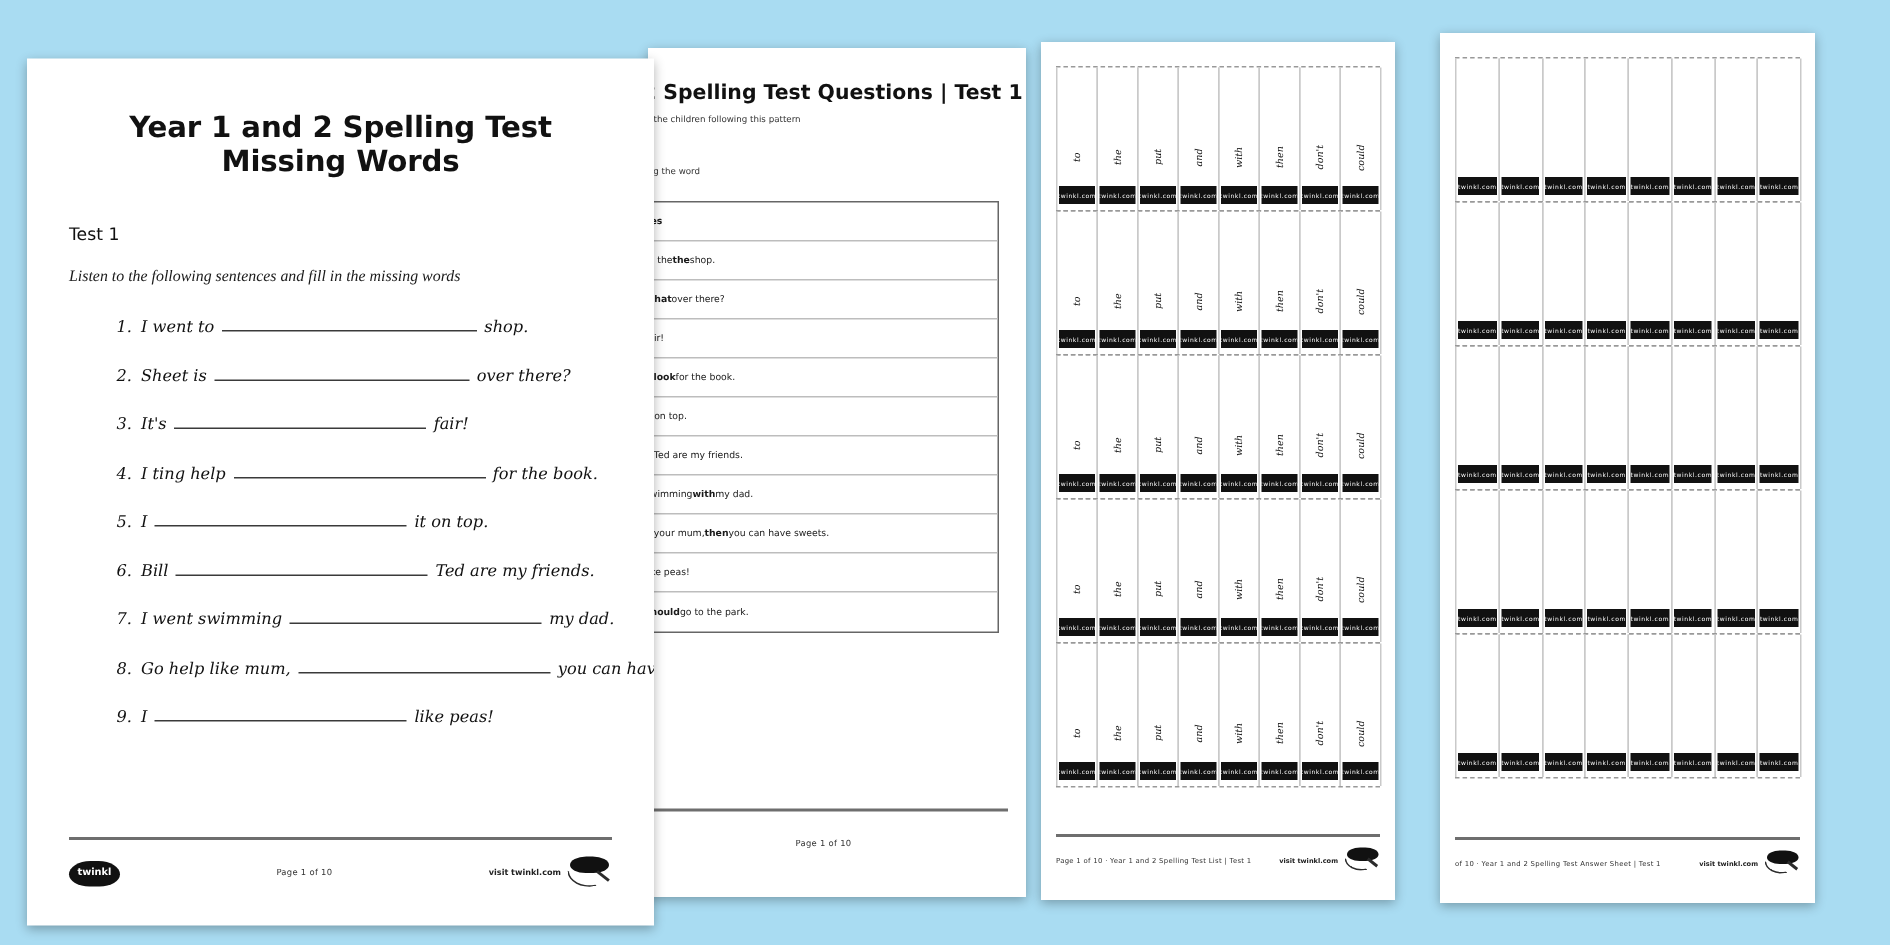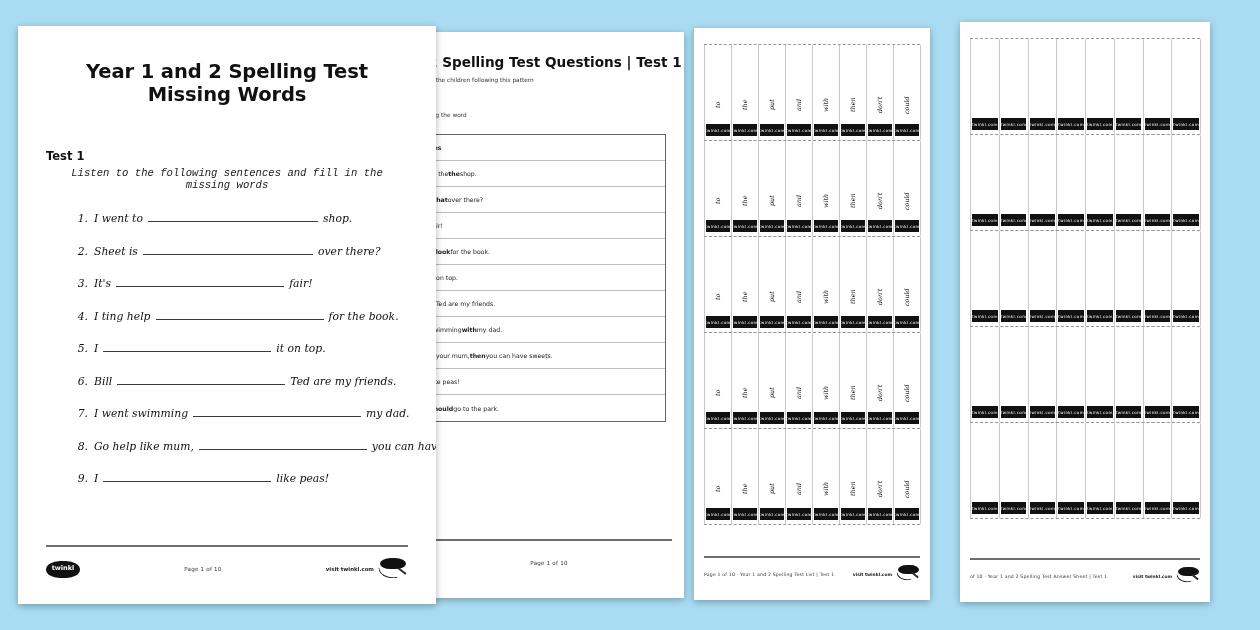--- a/index.html
+++ b/index.html
@@ -12,45 +12,44 @@
   #stage { position: relative; width: 1260px; height: 630px; }
 
   .sheet {
     position: absolute;
     background: #ffffff;
     box-shadow: 0 2px 7px rgba(0,0,0,0.30);
     overflow: hidden;
   }
 
   
-  #page1 { left: 18px; top: 26px; width: 418px; height: 578px; z-index: 40; }
+  #page1 { left: 18px; top: 39px; width: 418px; height: 578px; z-index: 40; }
   .p1-inner { padding: 26px 28px 0 28px; height: 100%; position: relative; }
   .p1-title {
     font-family: "DejaVu Sans", sans-serif;
     font-weight: bold;
     font-size: 19.5px;
     letter-spacing: -0.1px;
     color: #111;
     text-align: center;
     margin-top: 8px;
   }
   .p1-testlabel {
     font-family: "DejaVu Sans", sans-serif;
-    font-weight: bold;
+    font-weight: normal;
     font-size: 11.5px;
     color: #111;
-    margin-top: 43px;
+    margin-top: 30px;
   }
   .p1-instr {
-    font-family: Liberation Mono, monospace;
+    font-family: Liberation Serif, serif;
     font-style: italic;
     font-size: 10.6px;
     color: #1a1a1a;
-    margin-top: 4px;
-    text-align: center;
+    margin-top: 16px;
   }
   .p1-list { margin-top: 20px; list-style: none; }
   .p1-item {
     display: flex;
     align-items: baseline;
     font-family: "DejaVu Serif", serif;
     font-style: italic;
     font-size: 10.8px;
     color: #111;
     margin-bottom: 18.5px;

